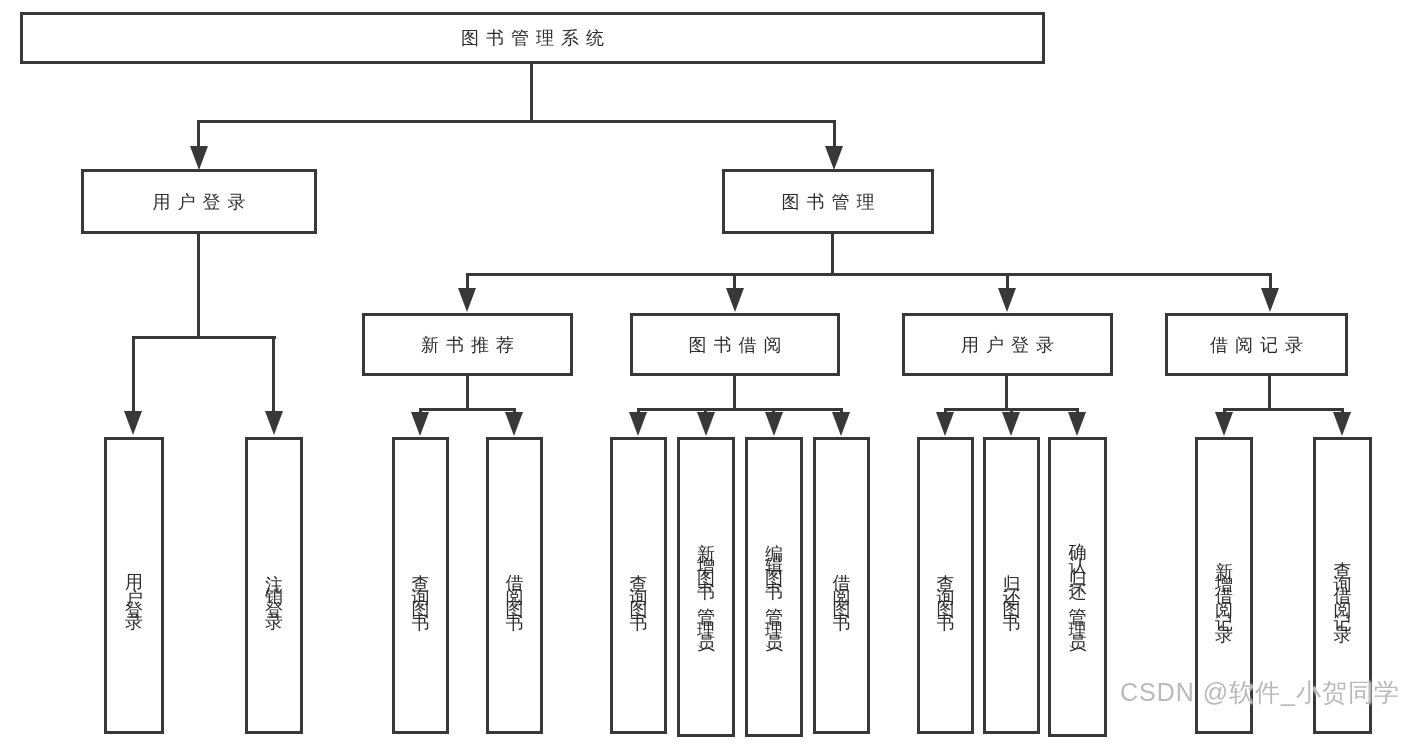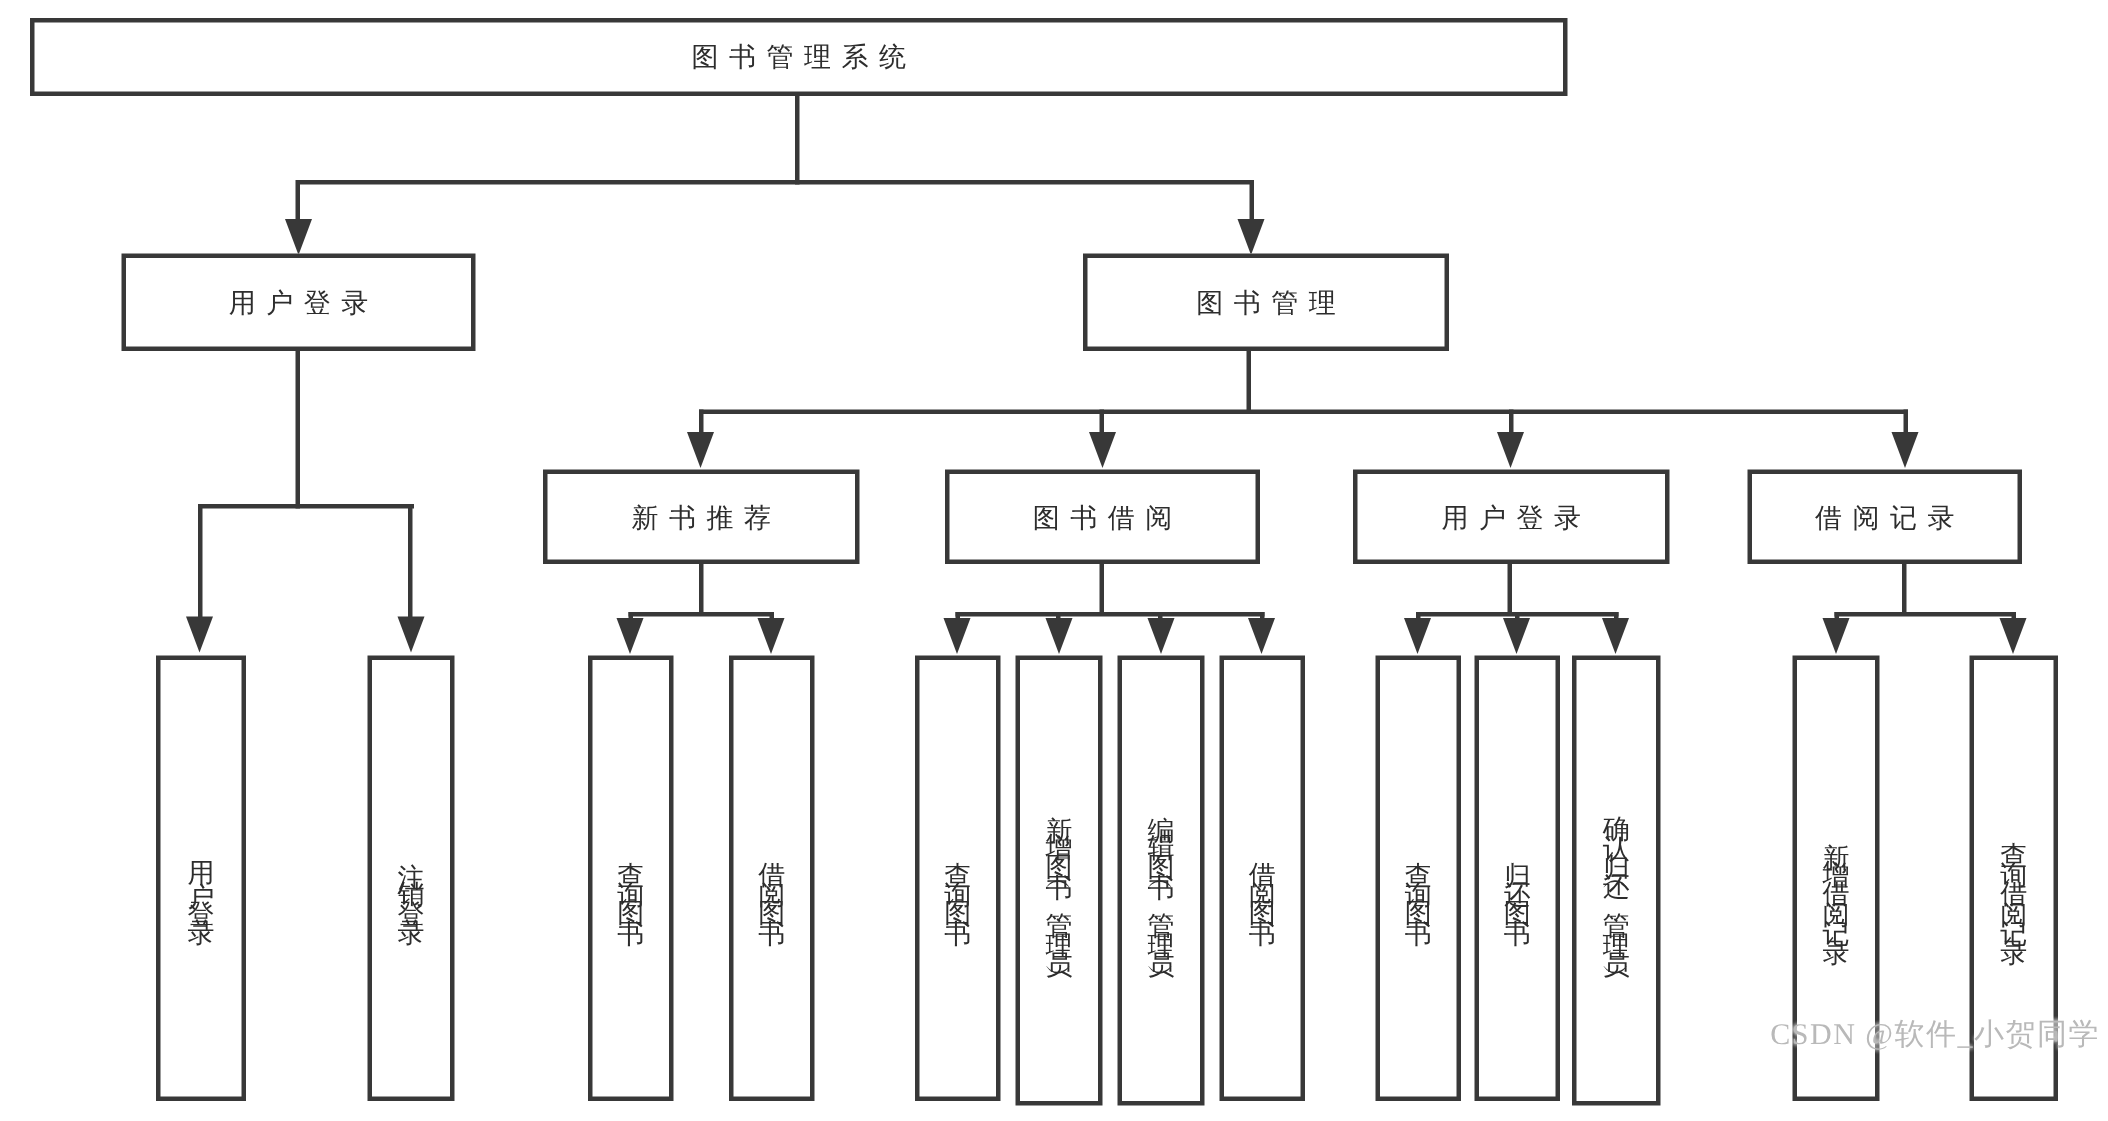--- a/index.html
+++ b/index.html
@@ -1,18 +1,18 @@
 <!DOCTYPE html>
 <html><head>
 <meta charset="utf-8">
 <style>
   html,body { margin:0; padding:0; background:#ffffff; }
   .canvas {
     position:relative; width:1405px; height:747px; background:#ffffff;
-    font-family:Liberation Serif, serif; overflow:hidden;
+    font-family:Liberation Sans, sans-serif; overflow:hidden;
   }
   
   .box {
     position:absolute; box-sizing:border-box; background:#ffffff;
     border:3px solid #383838; color:#2d2d2d;
     display:flex; align-items:center; justify-content:center;
     font-size:18px;
   }
   .hboxlabel { letter-spacing:7px; text-indent:7px; white-space:nowrap; }
   .vtext {
@@ -24,21 +24,21 @@
   .hline { height:3px; }
   .vline { width:3px; }
   
   .ahead {
     position:absolute; width:0; height:0;
     border-left:9px solid transparent; border-right:9px solid transparent;
     border-top:24px solid #383838;
   }
   .watermark {
     position:absolute; top:676px; right:5px; z-index:6;
-    font-size:20px; color:#b9b9b9; letter-spacing:1px; white-space:nowrap;
+    font-size:25px; color:#b9b9b9; letter-spacing:1px; white-space:nowrap;
     text-shadow:0 0 3px #ffffff, 0 0 3px #ffffff;
   }
 </style>
 </head>
 <body>
 
 <div class="canvas">
 
   <div class="vline" style="left:530px;top:63px;height:60px"></div>
   <div class="hline" style="left:198px;top:120px;width:638px"></div>
@@ -99,21 +99,21 @@
   <div class="vline" style="left:1341px;top:408px;height:8px"></div>
   <div class="ahead" style="left:1333px;top:412px"></div>
 
   <div class="box" style="left:20px;top:12px;width:1025px;height:52px">
     <span class="hboxlabel">图书管理系统</span>
   </div>
 
   <div class="box" style="left:81px;top:169px;width:236px;height:65px">
     <span class="hboxlabel">用户登录</span>
   </div>
-  <div class="box" style="left:722px;top:169px;width:244px;height:65px">
+  <div class="box" style="left:722px;top:169px;width:212px;height:65px">
     <span class="hboxlabel">图书管理</span>
   </div>
 
   <div class="box" style="left:362px;top:313px;width:211px;height:63px">
     <span class="hboxlabel">新书推荐</span>
   </div>
   <div class="box" style="left:630px;top:313px;width:210px;height:63px">
     <span class="hboxlabel">图书借阅</span>
   </div>
   <div class="box" style="left:902px;top:313px;width:211px;height:63px">

